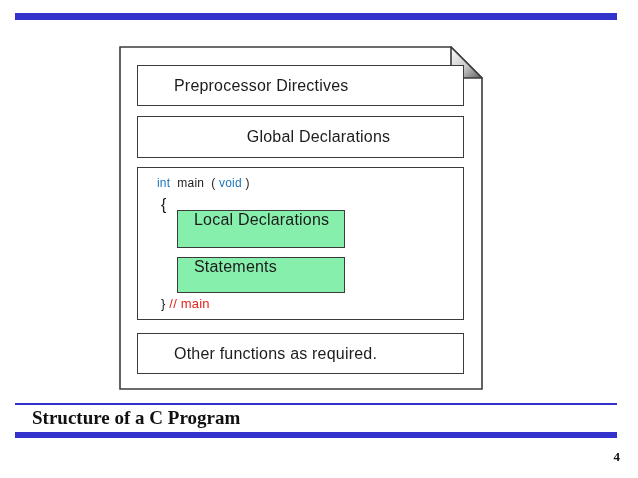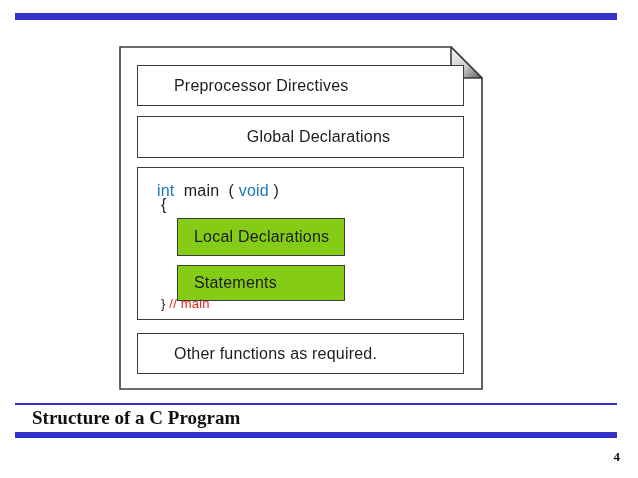--- a/index.html
+++ b/index.html
@@ -53,44 +53,43 @@
   }
   #box-preprocessor { top: 19px;  height: 41px; }
   #box-global       { top: 70px;  height: 42px; justify-content: center; }
   #box-main         { top: 121px; height: 153px; display: block; padding-left: 0; }
   #box-other        { top: 287px; height: 41px; }
 
   
   .code-line {
     position: absolute;
     left: 19px;
-    top: 14px;
-    font-size: 16px;
+    top: 8px;
+    font-size: 12px;
     color: #1c1c1c;
     white-space: pre;
   }
   .brace-open  { position: absolute; left: 23px; top: 28px; font-size: 16px; color: #1c1c1c; }
   .kw   { color: #1B75BC; }
   .cmt  { color: #E8221C; }
   .close-line { position: absolute; left: 23px; top: 128px; font-size: 13px; color: #1c1c1c; white-space: pre; }
 
   .ybox {
     position: absolute;
     left: 39px;
     width: 168px;
     border: 1.5px solid #3b3b3b;
-    background: #84cc16;
+    background: #86efac;
     box-sizing: border-box;
     display: flex;
-    align-items: center;
+    align-items: flex-start;
     padding-left: 16px;
     font-size: 16px;
     color: #1c1c1c;
     letter-spacing: 0.2px;
-    margin-top: 8px;
   }
   #box-local      { top: 42px; height: 38px; }
   #box-statements { top: 89px; height: 36px; }
 
   
   #footer-title {
     position: absolute;
     left: 32px;
     top: 407px;
     font-family: "Liberation Serif", serif;

